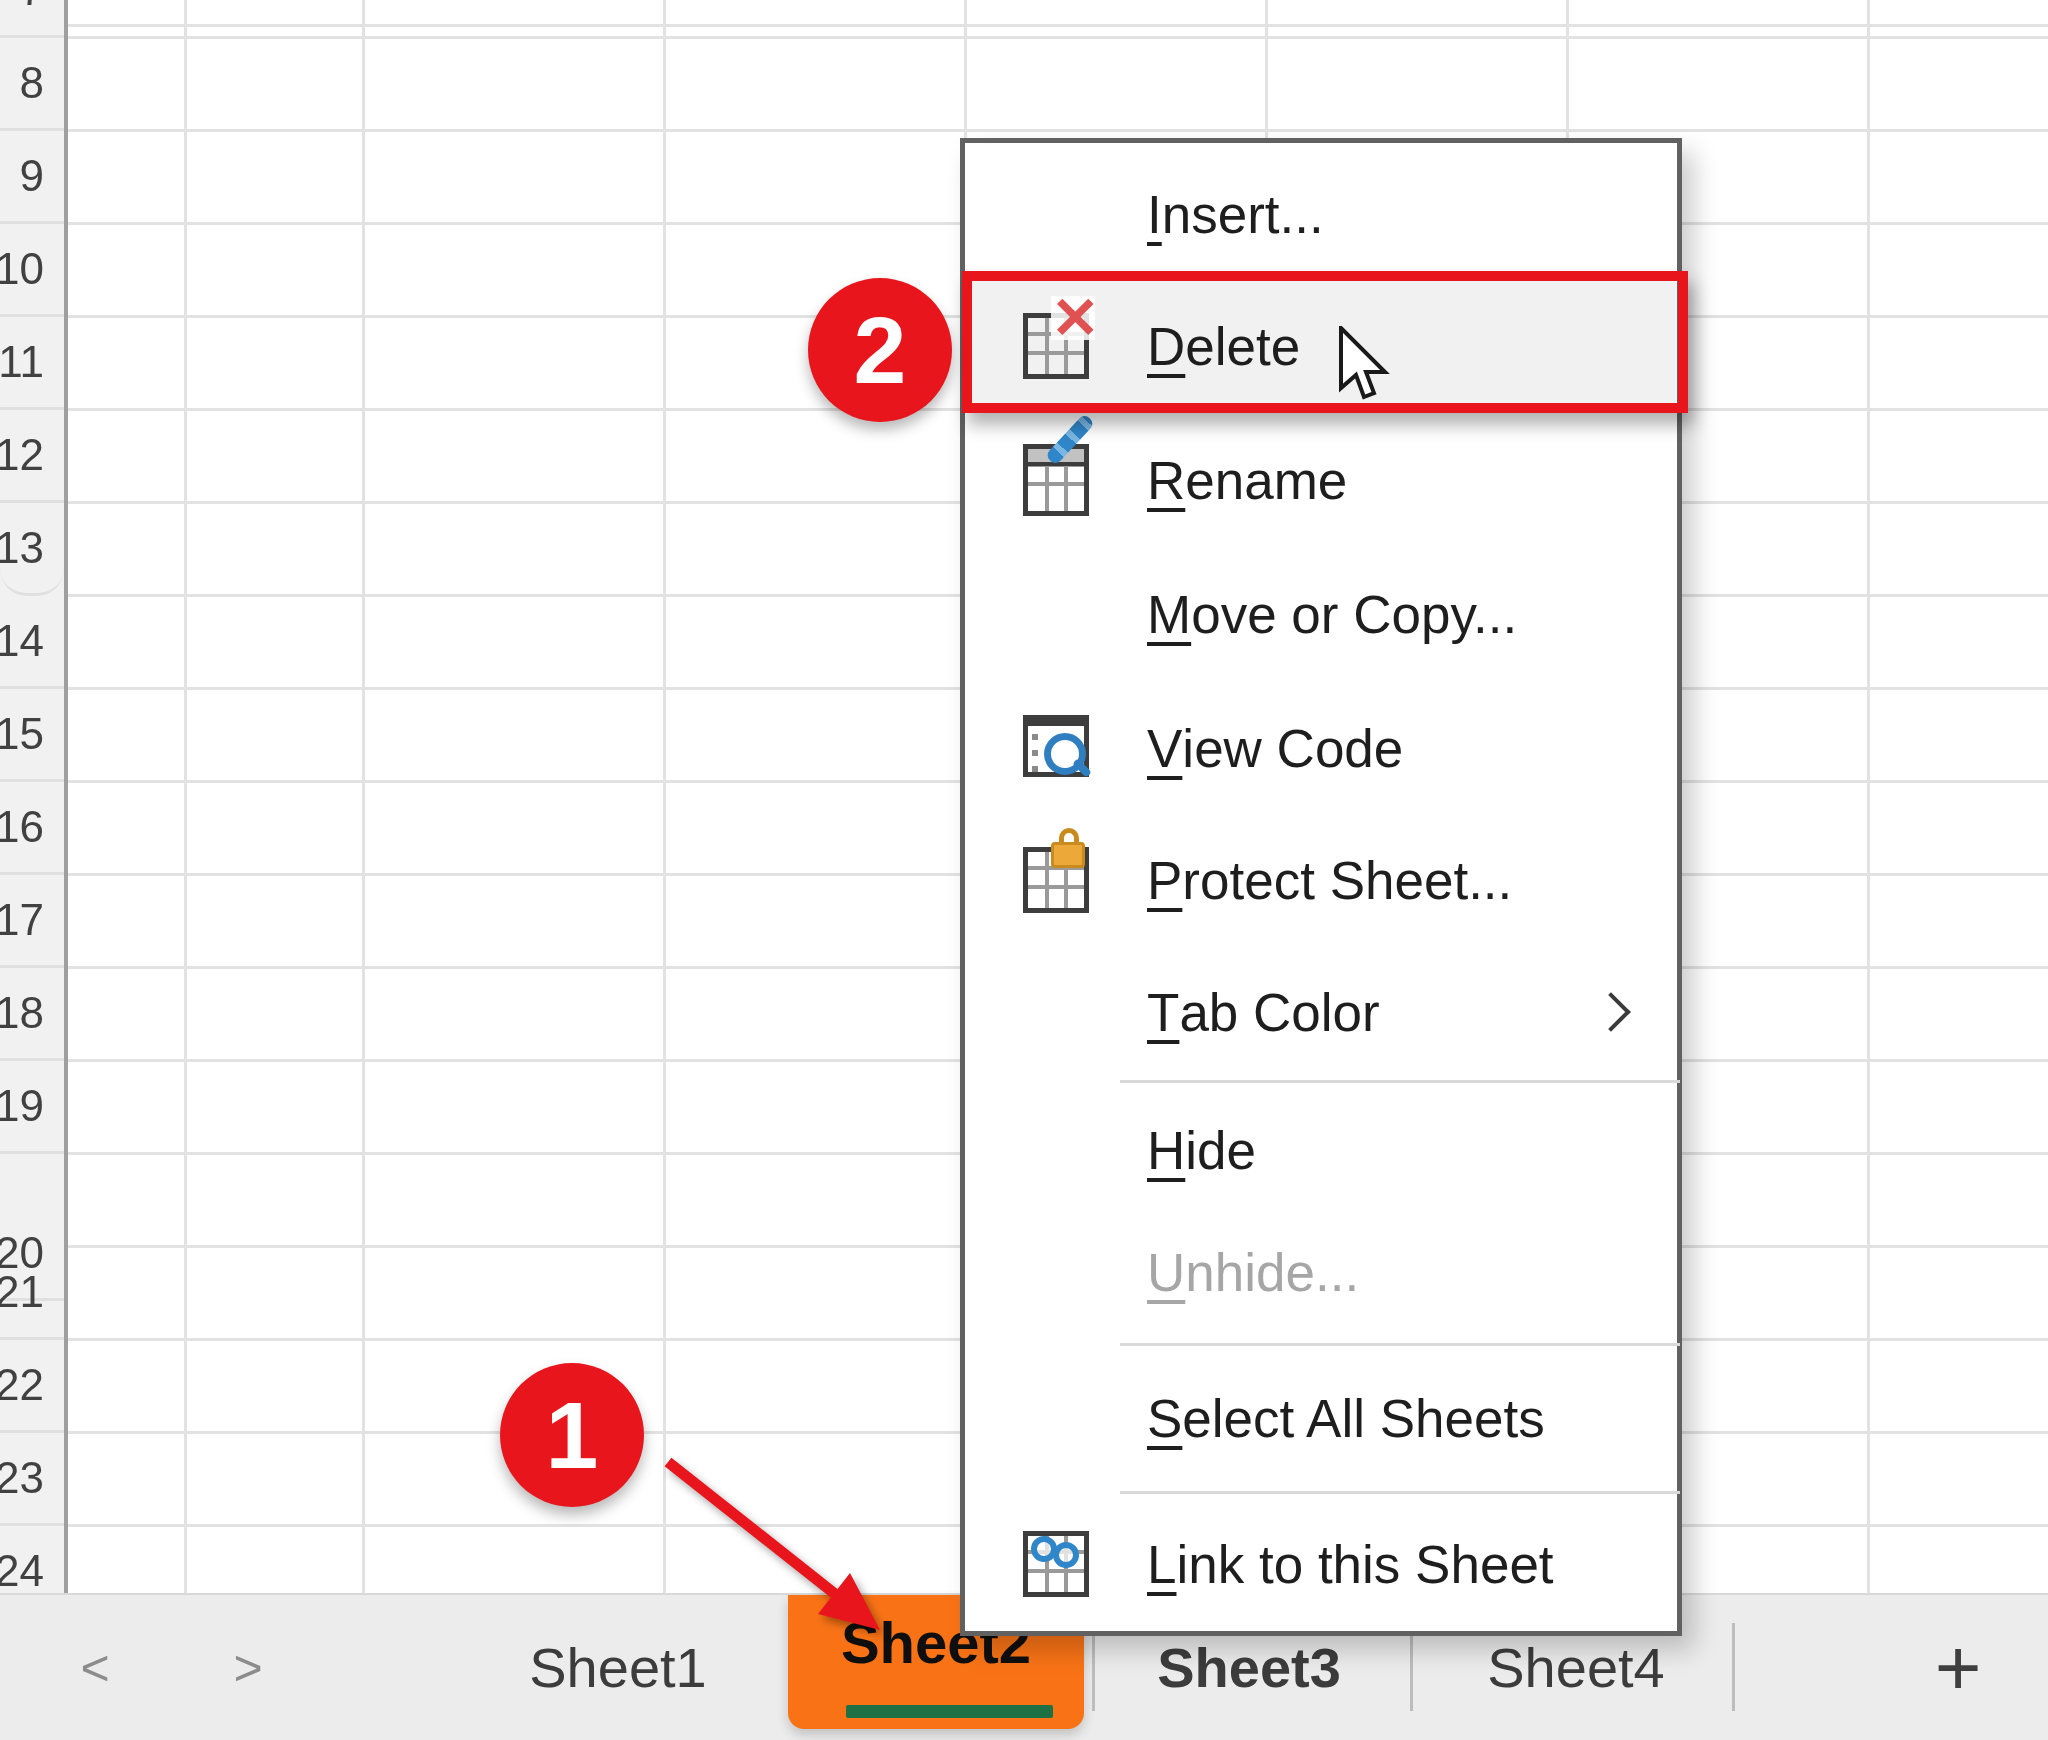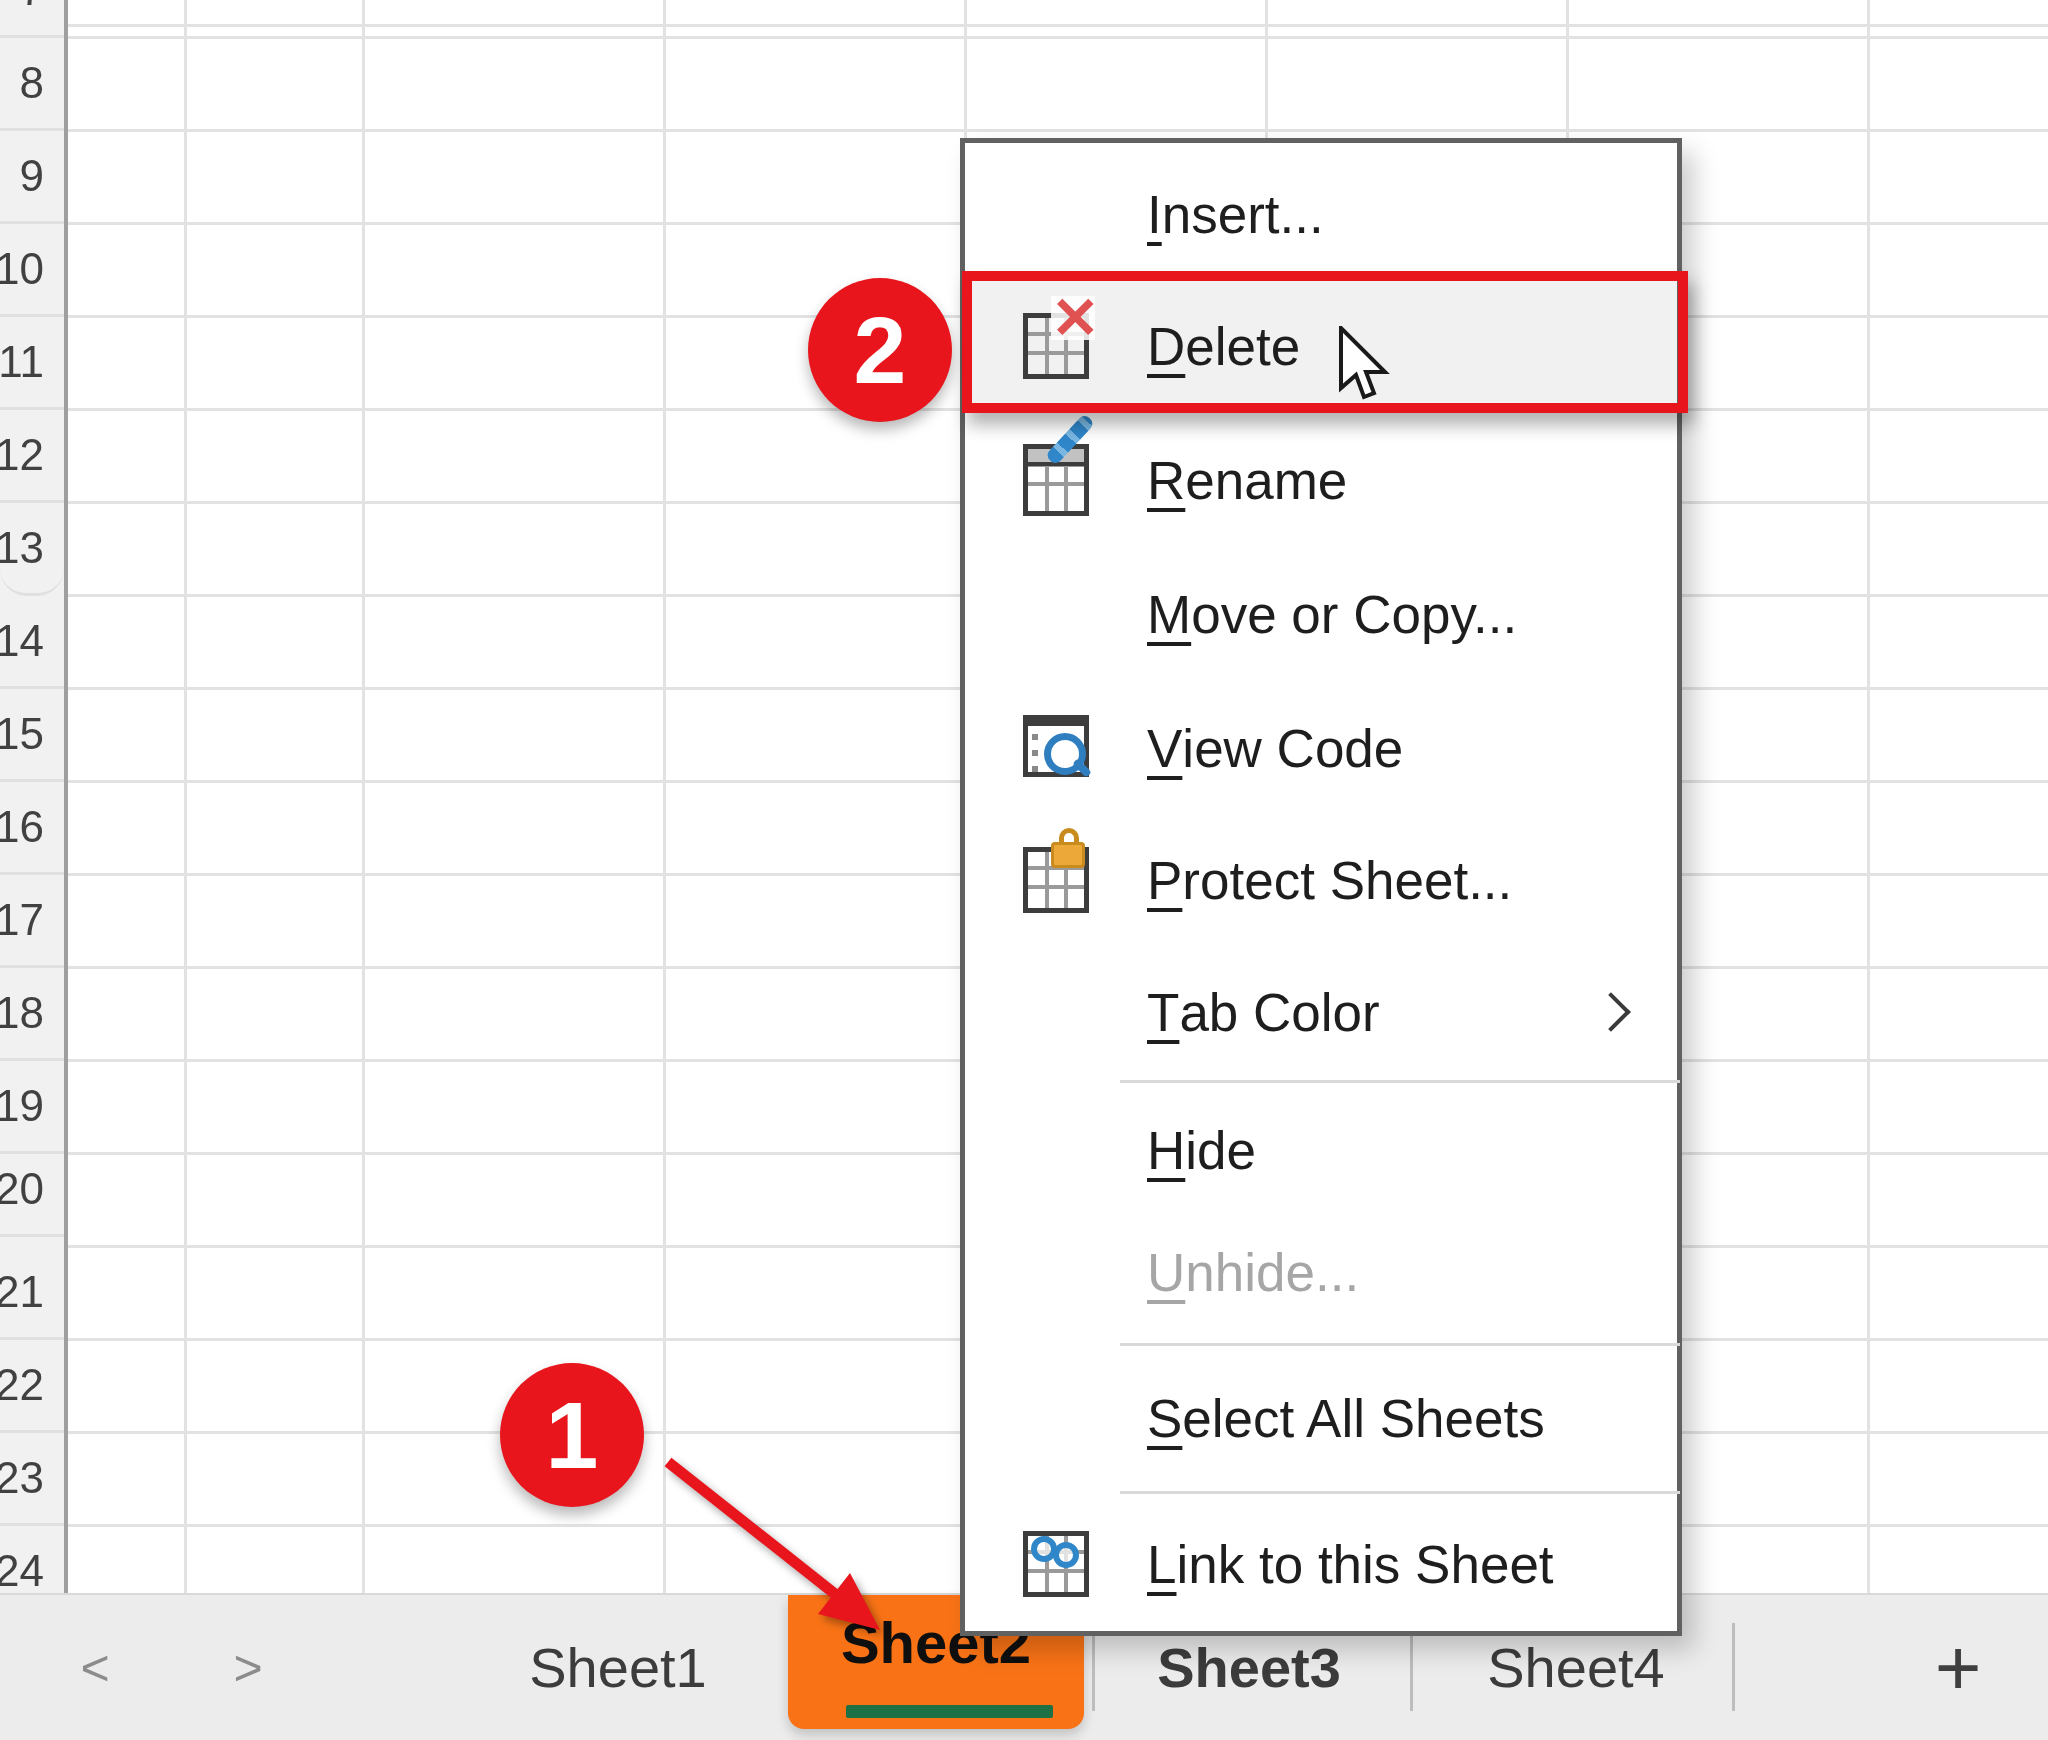--- a/index.html
+++ b/index.html
@@ -102,21 +102,21 @@
       <div class="rownum" style="top: 224px;">10</div>
       <div class="rownum" style="top: 317px;">11</div>
       <div class="rownum" style="top: 410px;">12</div>
       <div class="rownum" style="top: 503px; border-radius: 27px;">13</div>
       <div class="rownum" style="top: 596px;">14</div>
       <div class="rownum" style="top: 689px;">15</div>
       <div class="rownum" style="top: 782px;">16</div>
       <div class="rownum" style="top: 875px;">17</div>
       <div class="rownum" style="top: 968px;">18</div>
       <div class="rownum" style="top: 1061px;">19</div>
-      <div class="rownum" style="top: 1144px; padding-left: 25px;">20</div>
+      <div class="rownum" style="top: 1208px; padding-left: 25px;">20</div>
       <div class="rownum" style="top: 1247px;">21</div>
       <div class="rownum" style="top: 1340px;">22</div>
       <div class="rownum" style="top: 1433px;">23</div>
       <div class="rownum" style="top: 1526px;">24</div>
     </div>
 
   <div class="tabbar">
     <div class="navchev" style="left:50px;">&lt;</div>
     <div class="navchev" style="left:203px;">&gt;</div>
 

